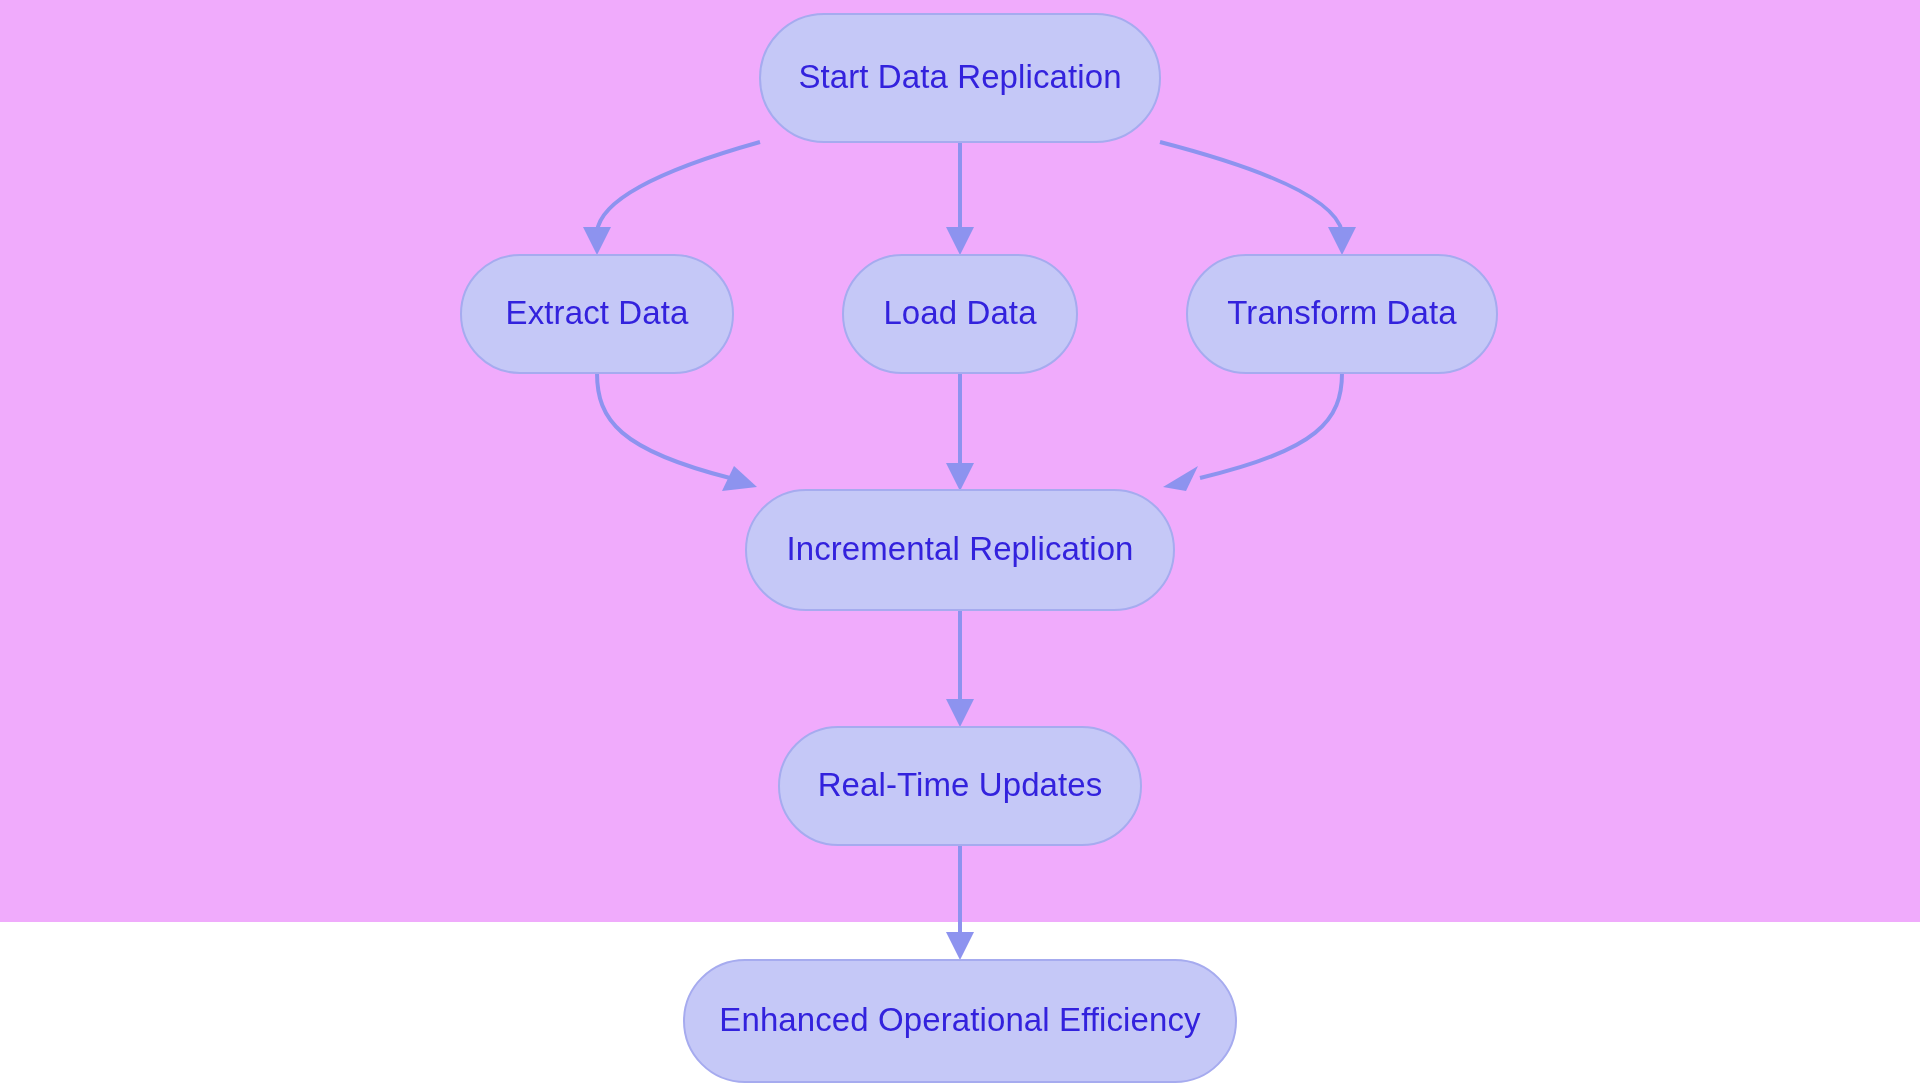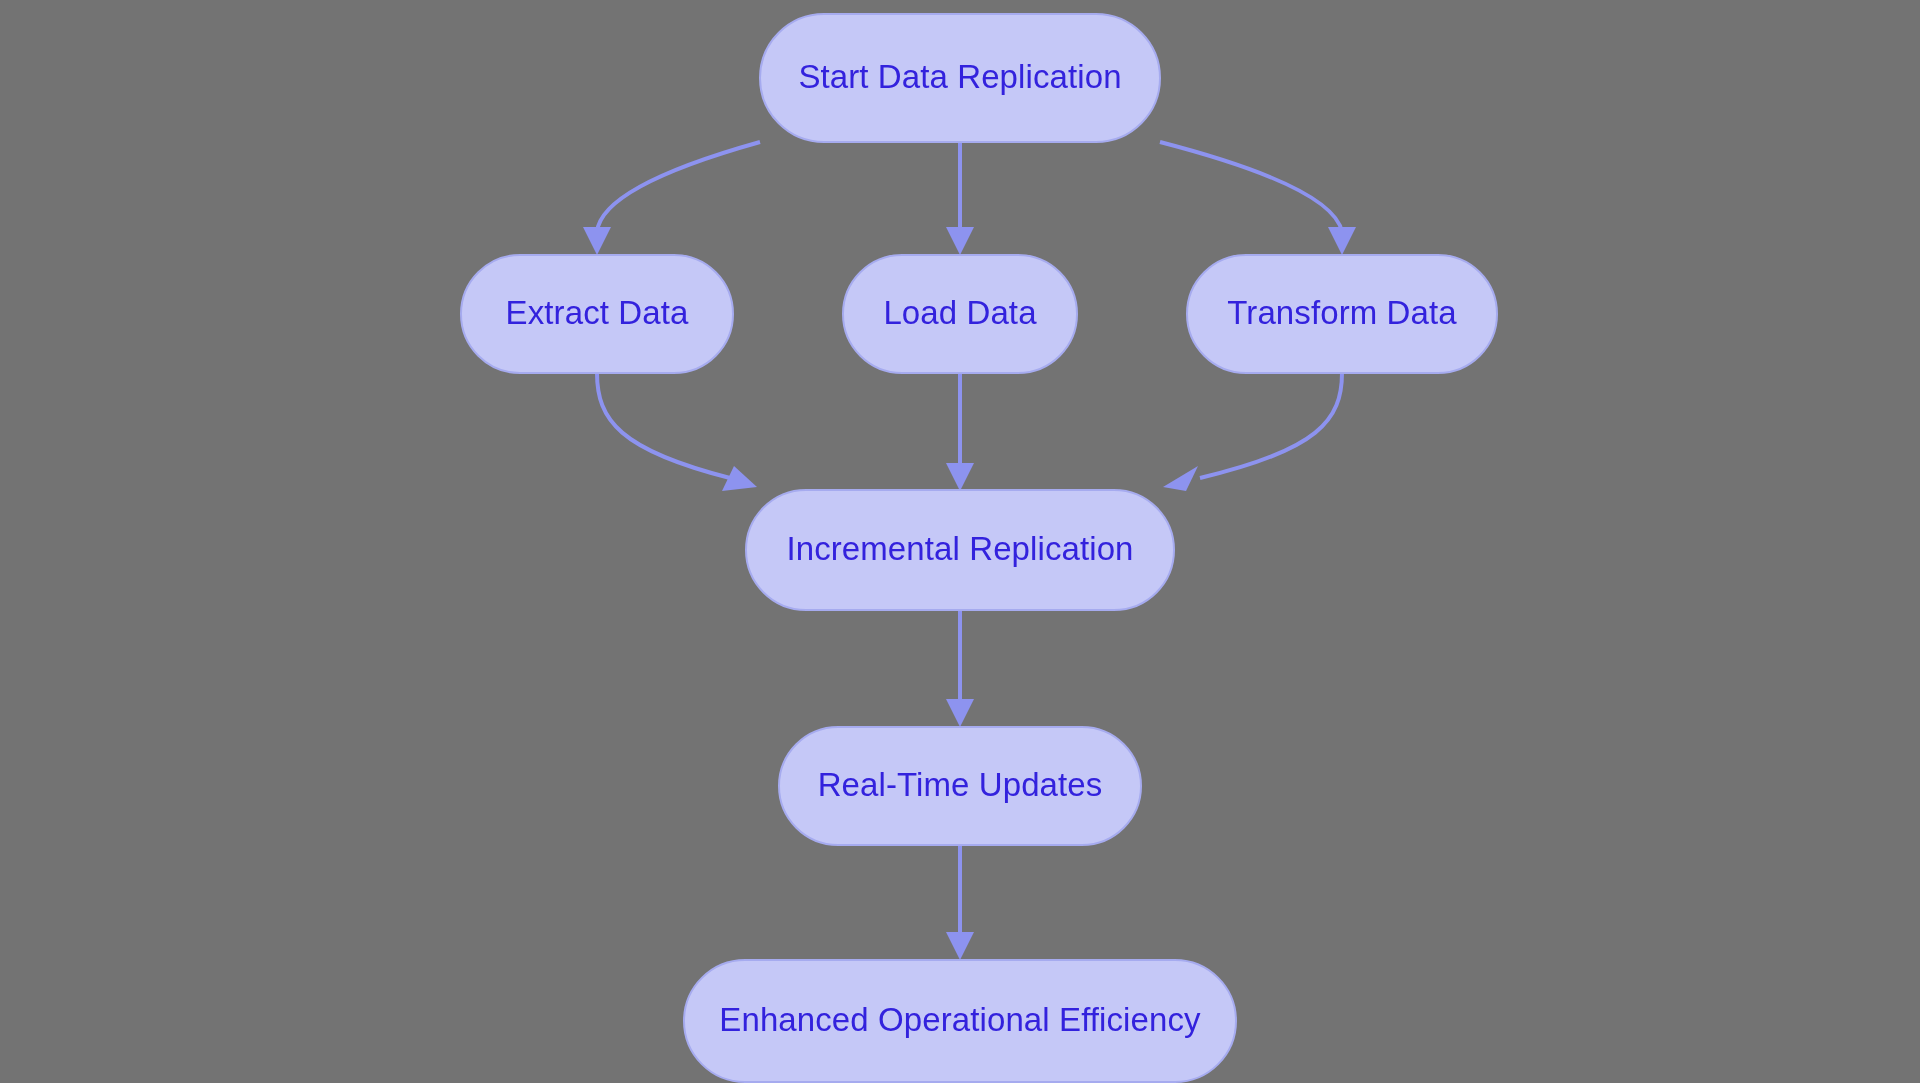--- a/index.html
+++ b/index.html
@@ -9,22 +9,22 @@
   }
   body {
     width: 1920px;
     height: 1083px;
     overflow: hidden;
     font-family: "Liberation Sans", sans-serif;
   }
   #flowchart-root {
     position: relative;
     width: 1920px;
-    height: 1083px;
-    background: #737373;
+    height: 922px;
+    background: #f0abfc;
   }
   #flow-svg {
     position: absolute;
     top: 0;
     left: 0;
     width: 1920px;
     height: 1083px;
     display: block;
   }
   .node-shape {

